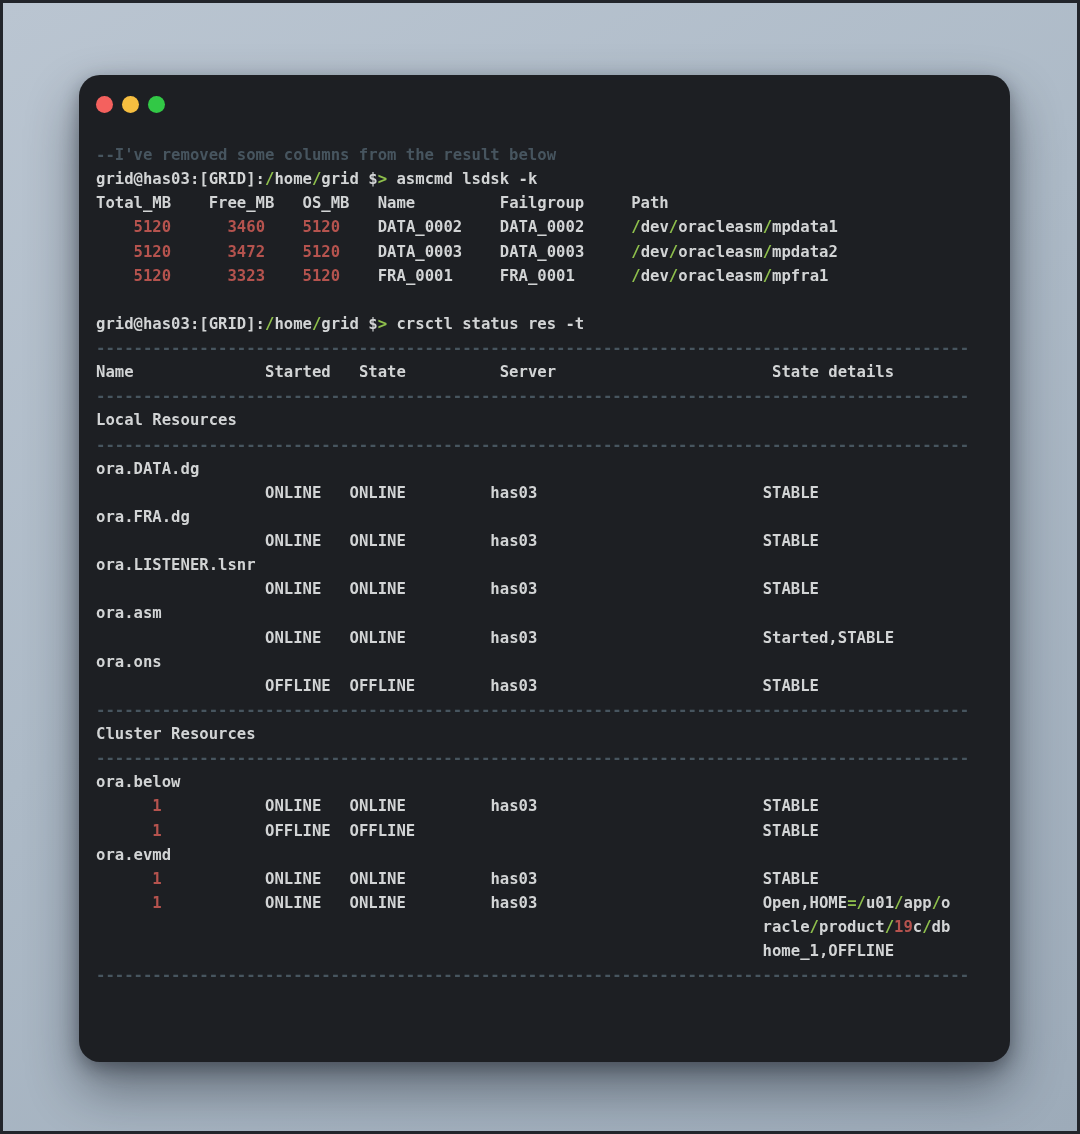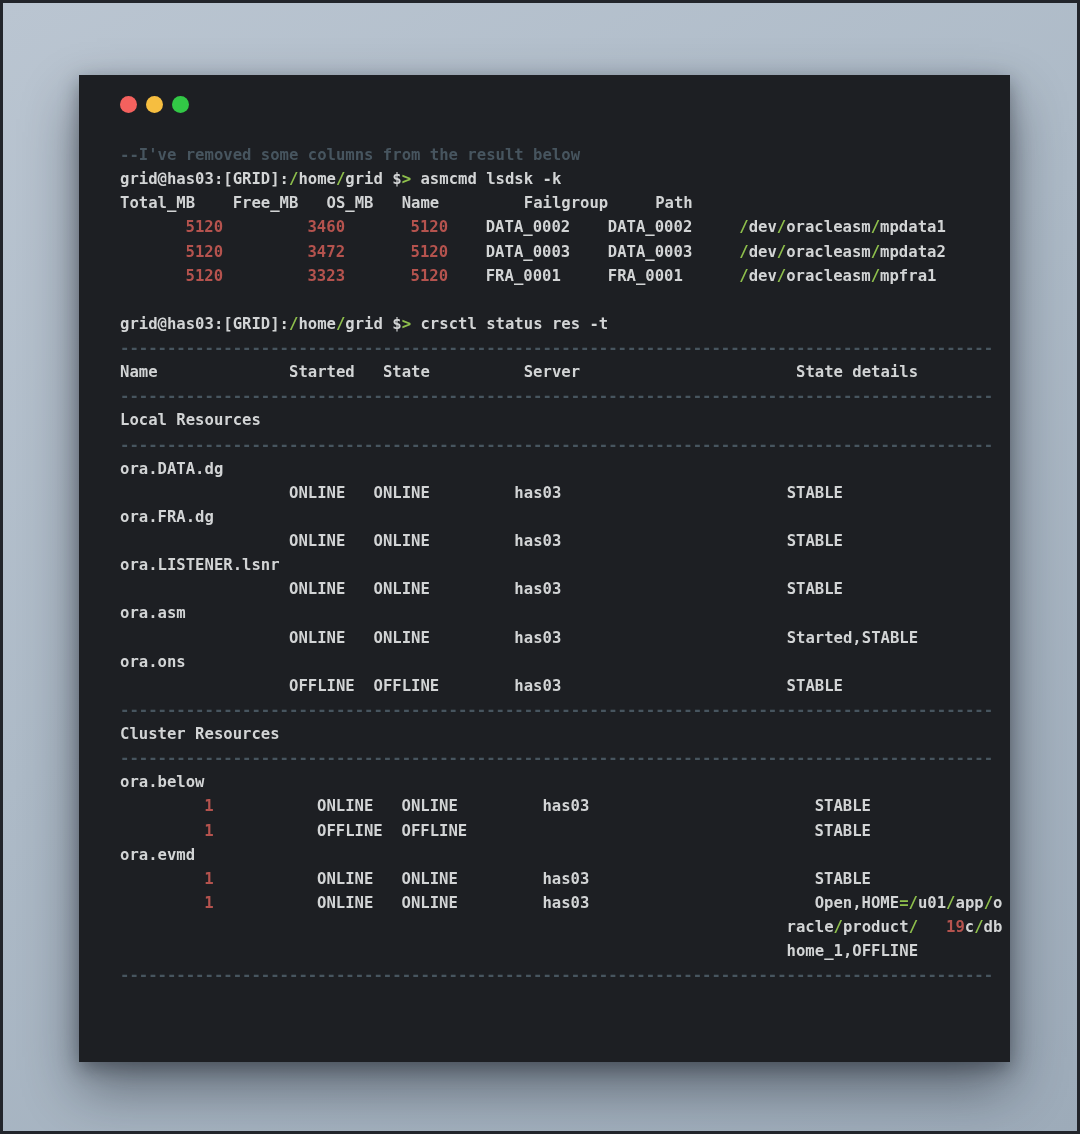--- a/index.html
+++ b/index.html
@@ -21,24 +21,23 @@
     border: 3px solid var(--page-border);
     position: relative;
     overflow: hidden;
   }
 
   .window {
     position: absolute;
     left: 76px; top: 72px;
     width: 931px; height: 987px;
     background: var(--terminal-bg);
-    border-radius: 0;
+    border-radius: 21px;
     box-shadow: 0 26px 52px rgba(14, 18, 27, 0.45), 0 6px 18px rgba(14, 18, 27, 0.35);
     overflow: hidden;
-    padding-left: 24px;
   }
 
   .titlebar {
     padding: 21px 0 0 17px;
     display: flex;
     gap: 9px;
     align-items: center;
   }
   .light {
     width: 17px; height: 17px;
@@ -51,21 +50,21 @@
     font-family: "DejaVu Sans Mono", monospace;
     font-weight: bold;
     font-size: 15.6px;
     line-height: var(--lh);
     color: var(--text);
     letter-spacing: 0;
   }
   .tline { white-space: pre; min-height: var(--lh); }
   .seg-w    { color: var(--text); }
   .seg-dim  { color: var(--dim); }
-  .seg-r    { color: var(--red); margin-left: 28px; }
+  .seg-r    { color: var(--red); }
   .seg-g    { color: var(--green); }
   .seg-dash { color: var(--dim); }
   .seg-pad  { color: var(--text); }
 </style>
 </head>
 <body>
 
 <div class="page">
   <div class="window">
     <div class="titlebar">

